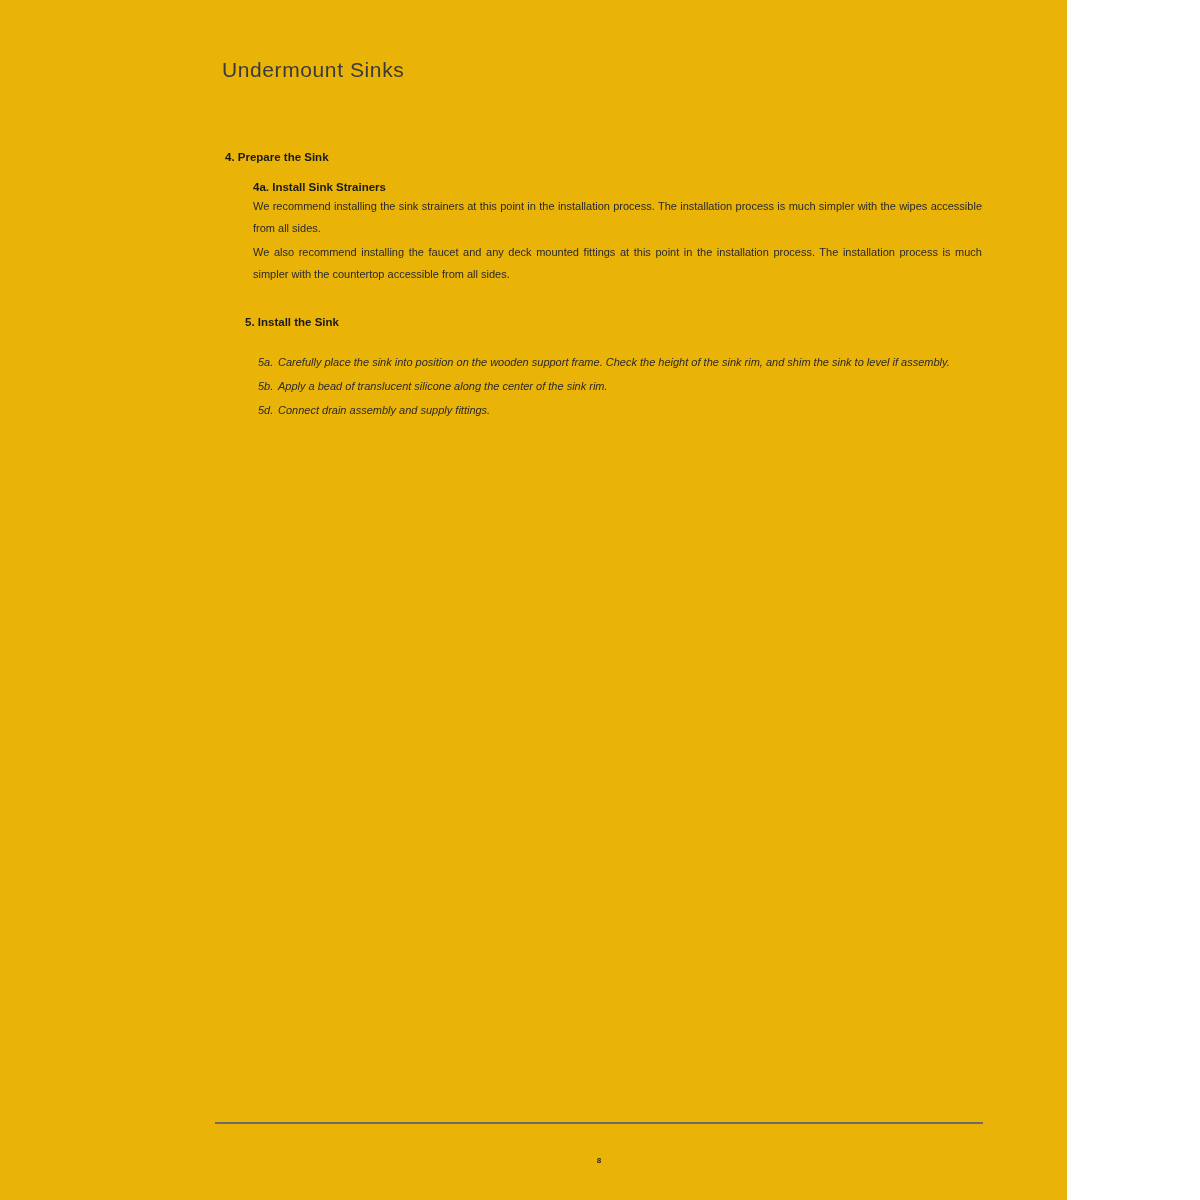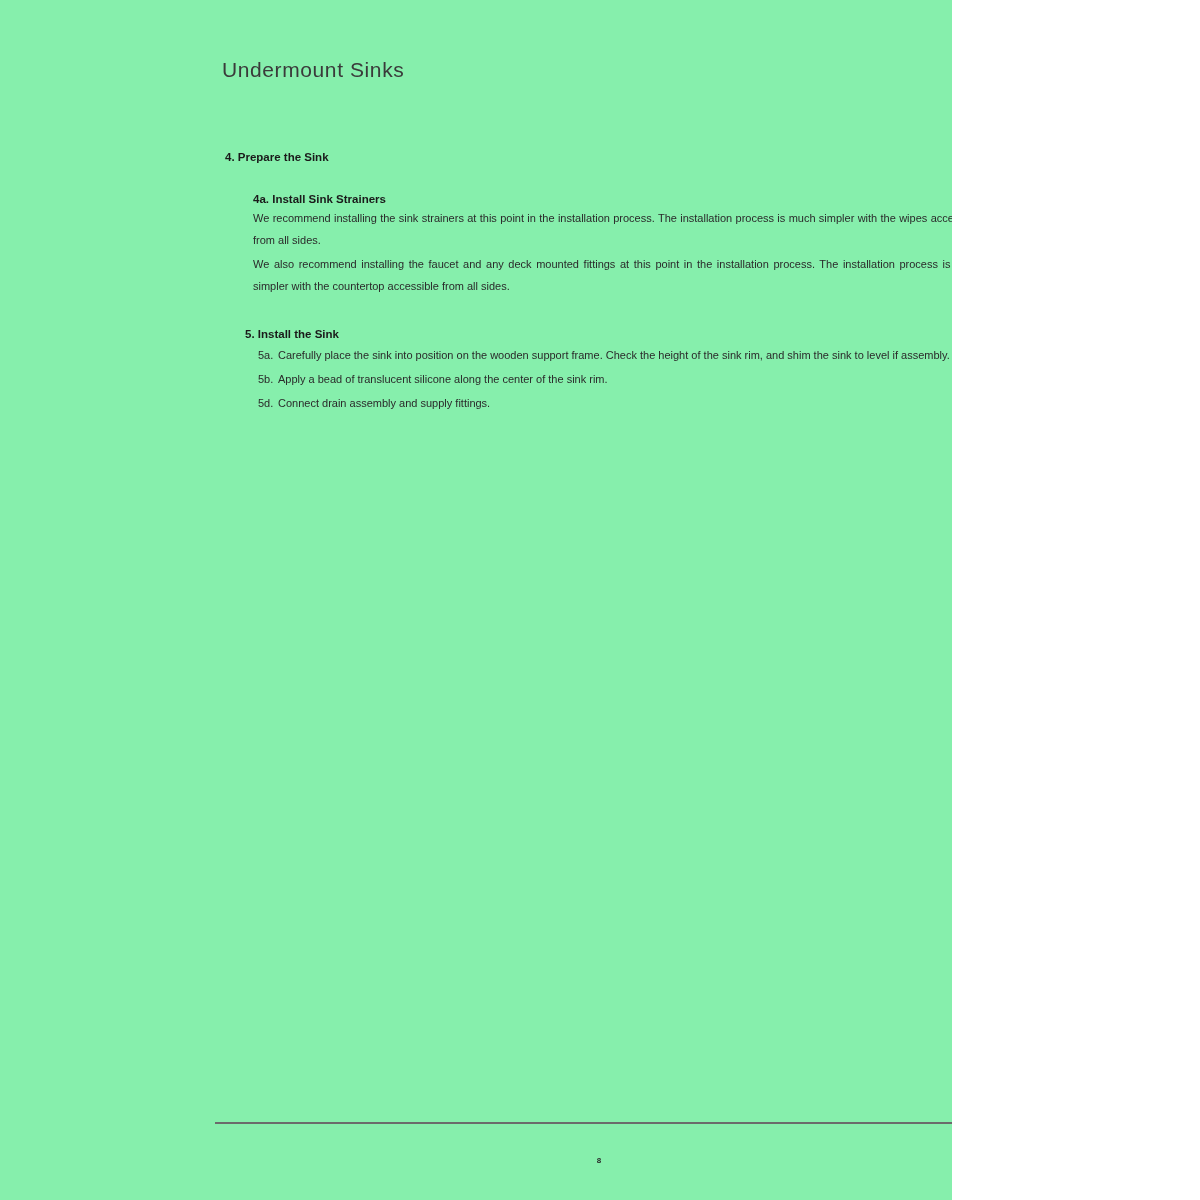--- a/index.html
+++ b/index.html
@@ -1,21 +1,21 @@
 <!DOCTYPE html>
 <html><head>
 <meta charset="utf-8">
 <style>
   * { margin: 0; padding: 0; box-sizing: border-box; }
   html, body { background: #ffffff; }
   .page {
     position: relative;
-    width: 952px;
+    width: 1067px;
     height: 1200px;
-    background: #86efac;
+    background: #eab308;
     overflow: hidden;
     font-family: "Liberation Sans", sans-serif;
     color: #2a2a2a;
   }
   .doc {
     position: absolute;
     left: 222px;
     top: 58px;
     width: 760px;
   }
@@ -31,32 +31,33 @@
     color: #1a1a1a;
     margin-left: 3px;
   }
   .section-4-heading { margin-top: 69px; }
   .section-5-heading { margin-top: 31px; padding-left: 20px; }
   .subsection { margin-left: 31px; }
   .subsection-heading {
     font-size: 11.5px;
     font-weight: 700;
     color: #1a1a1a;
-    margin-top: 30px;
+    margin-top: 18px;
   }
   .subsection-body {
     font-size: 11px;
     line-height: 22px;
     margin-top: 2px;
     text-align: justify;
     color: #2a2a2a;
   }
   .steps {
     margin-left: 36px;
-    margin-top: 4px;
+    margin-top: 23px;
+    font-style: italic;
   }
   .step {
     display: flex;
     font-size: 11px;
     line-height: 22px;
     color: #2a2a2a;
     margin-bottom: 2px;
   }
   .step-label {
     flex: 0 0 20px;

